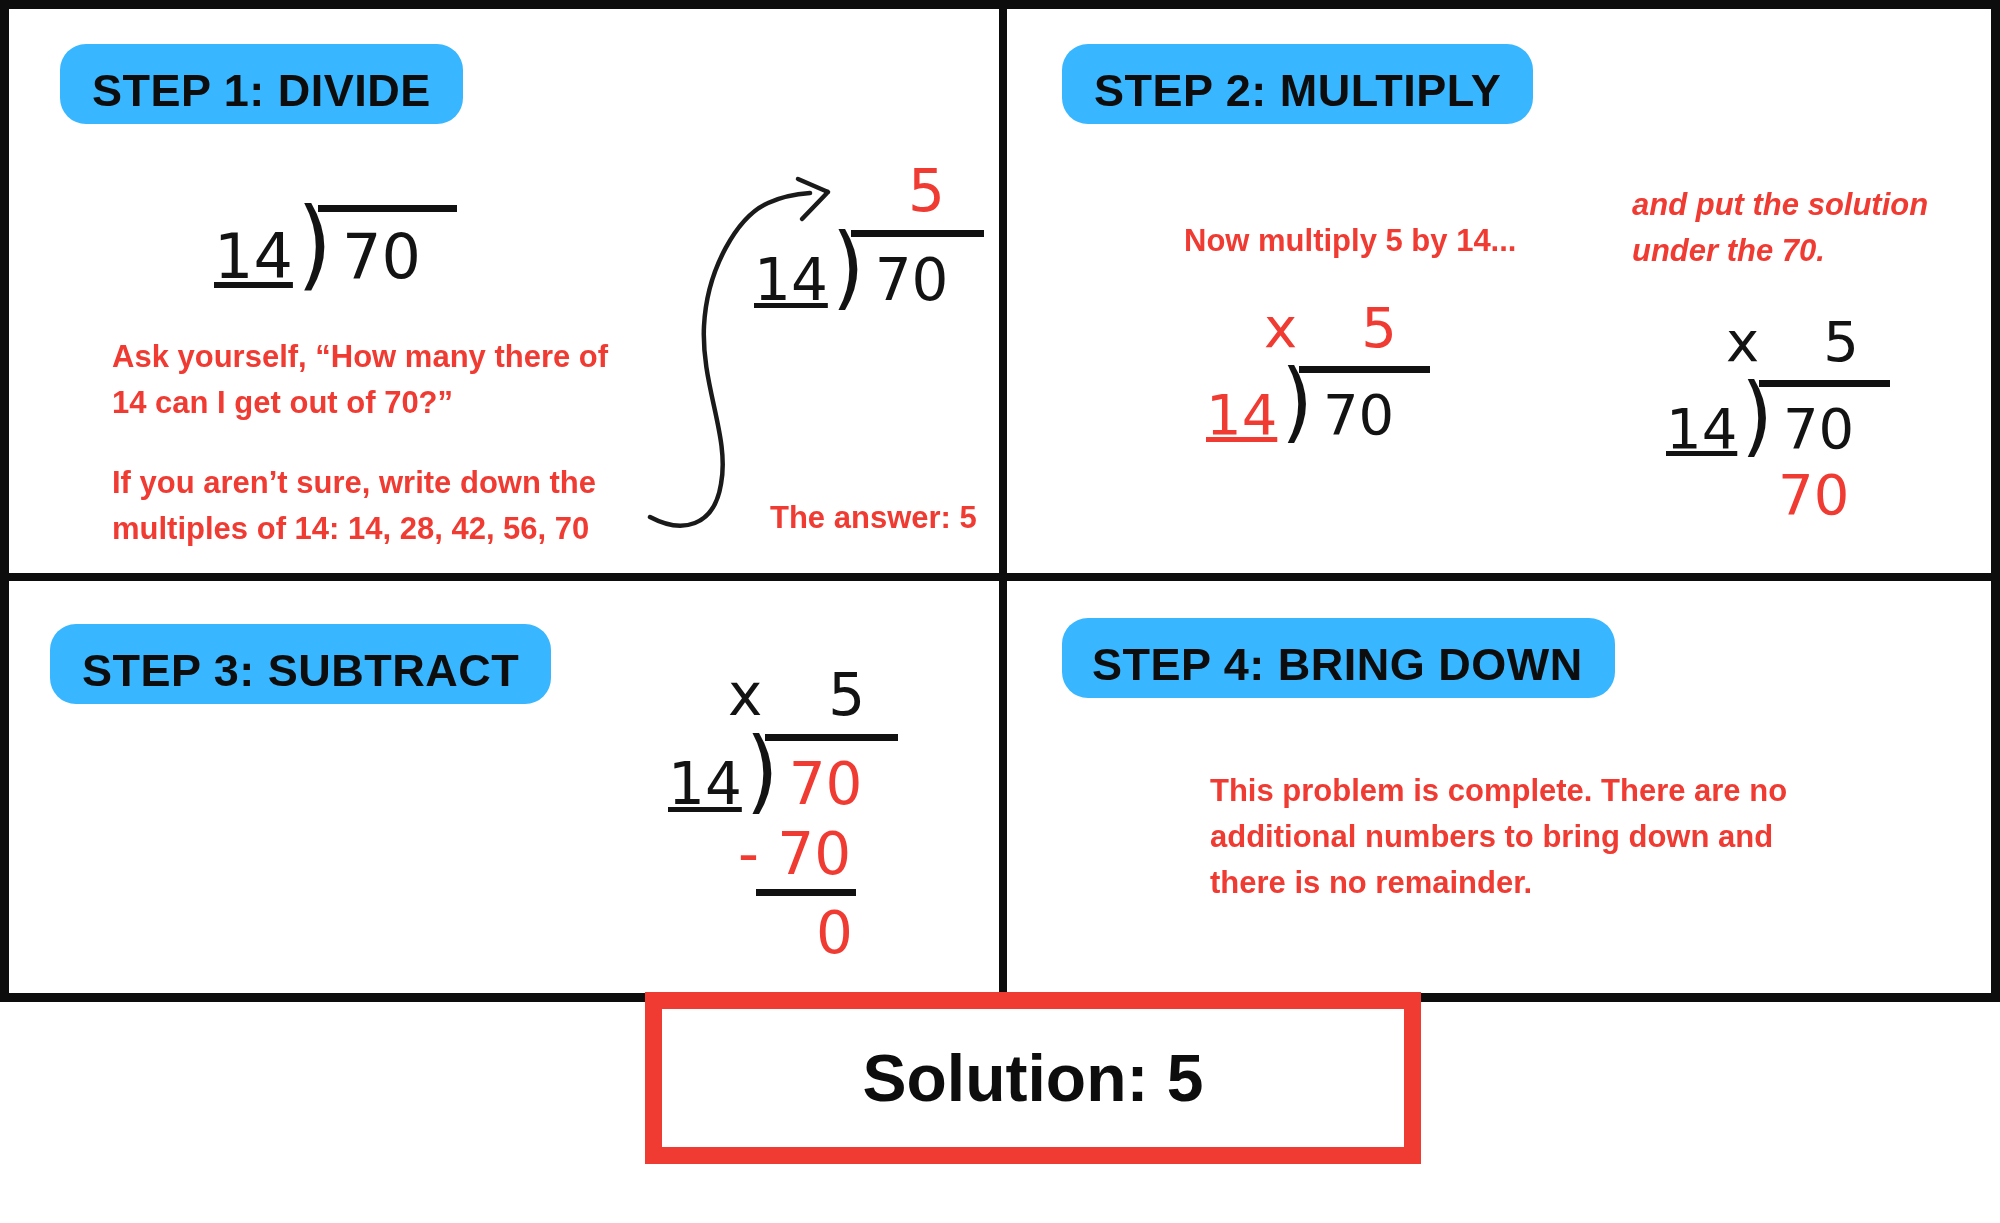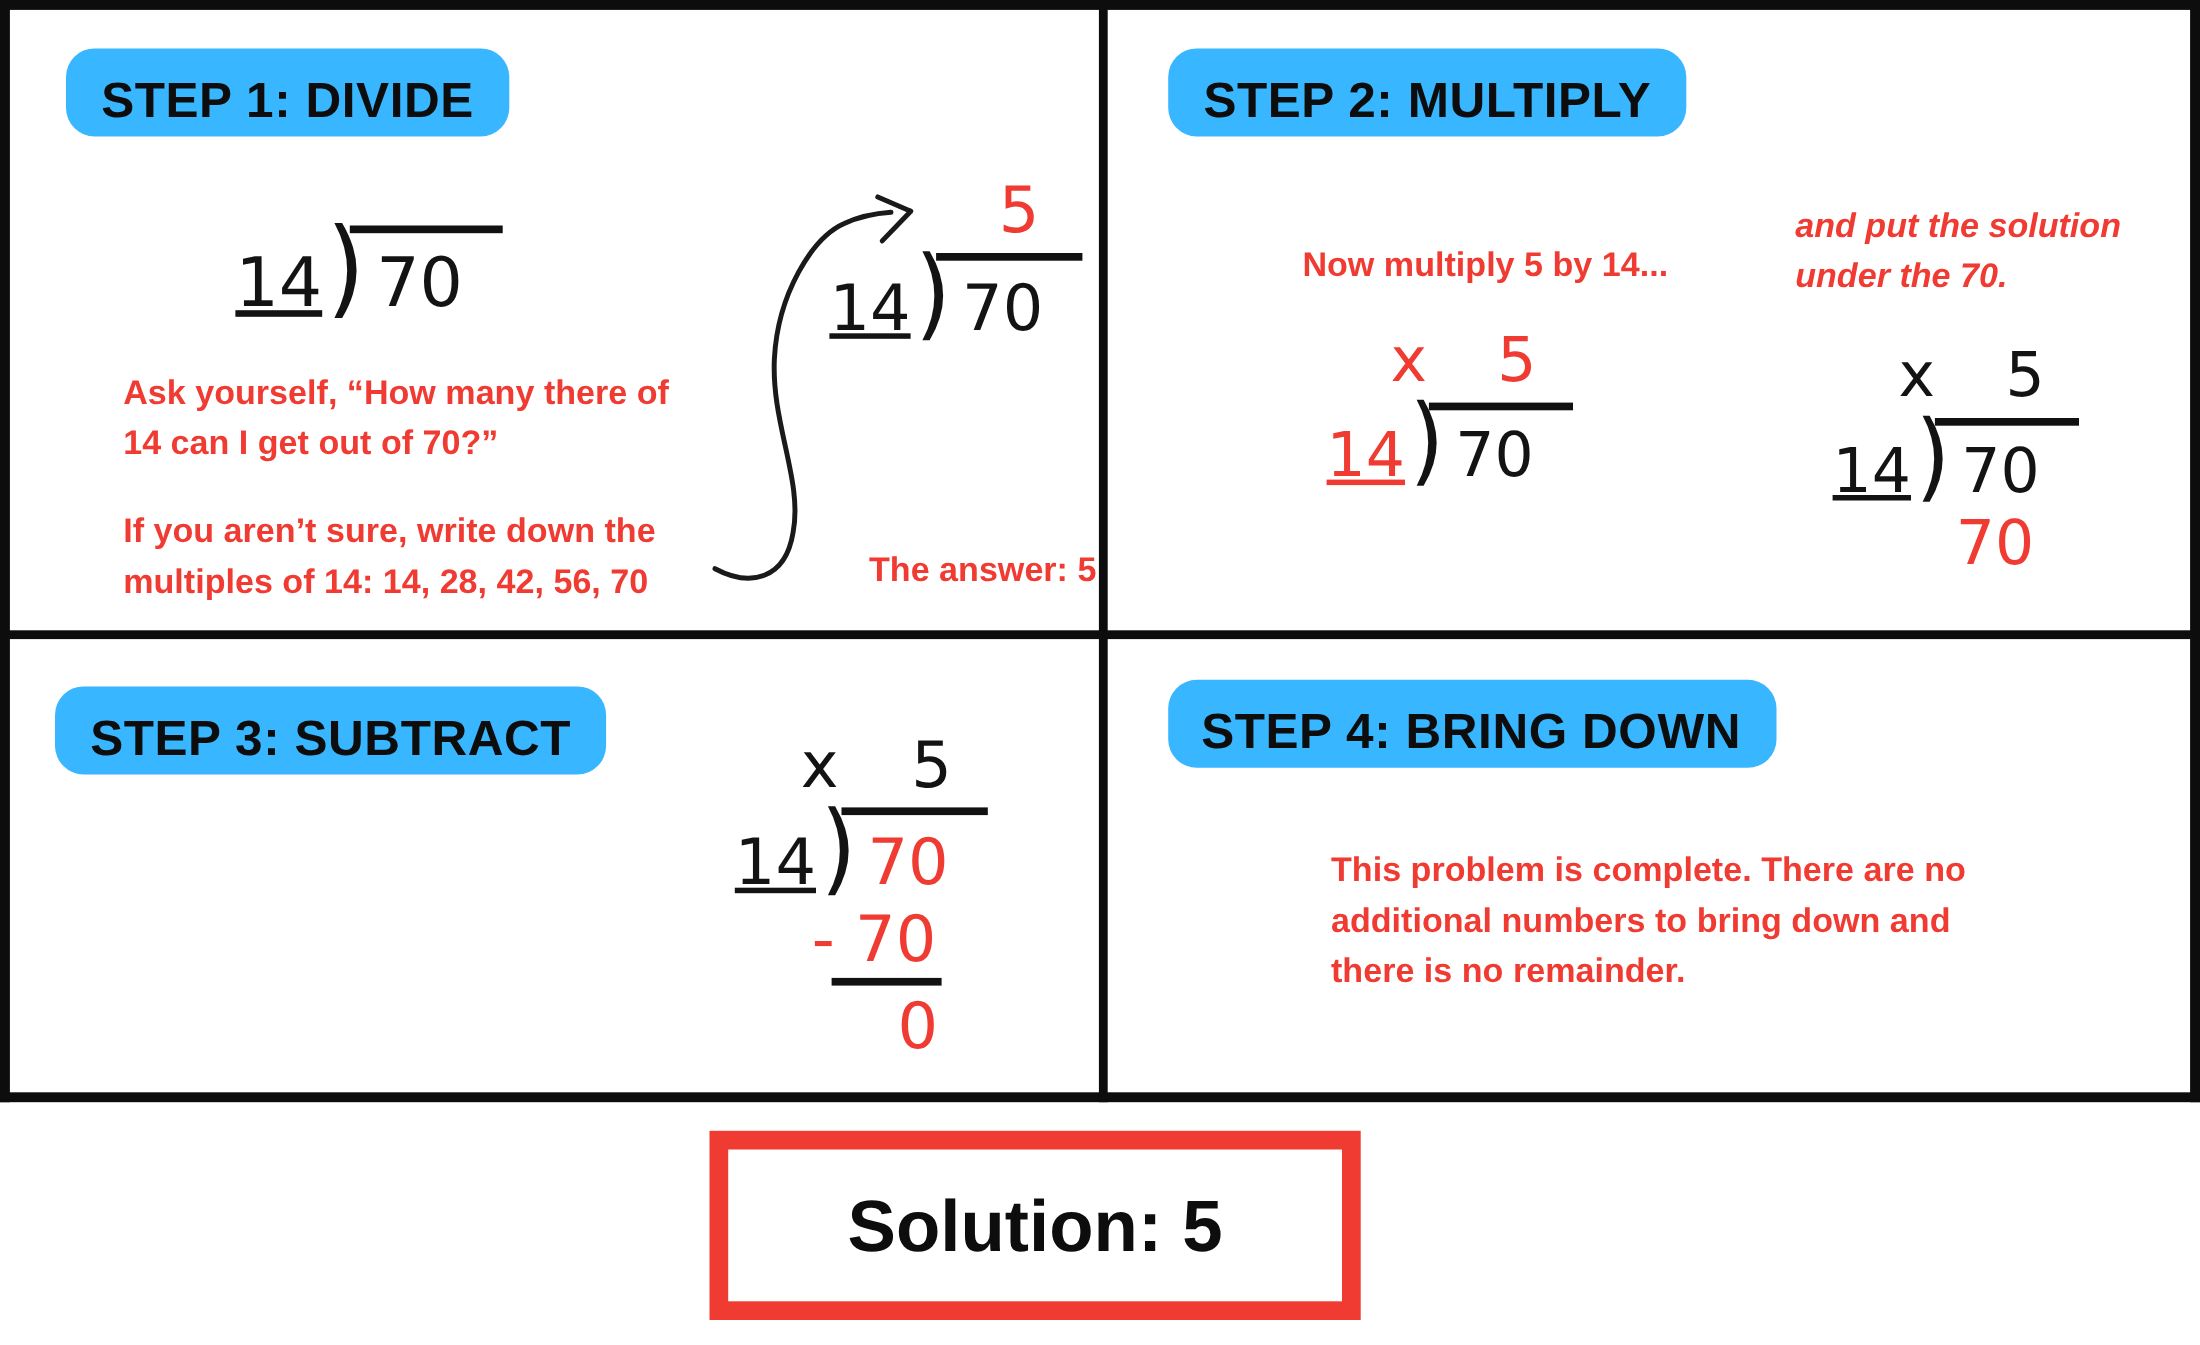--- a/index.html
+++ b/index.html
@@ -30,21 +30,21 @@
               margin:0 0 0 4px; position:relative; top:-3px; font-weight:400; }
   .ld-dividend { display:inline-block; border-top:7px solid #111;
                  margin-left:-14px; padding:14px 36px 0 24px; }
   .ld-sub { line-height:1; margin-top:12px; white-space:pre; }
   .ld-line { height:7px; background:#111; margin-top:6px; }
   .ld-rem { line-height:1; margin-top:8px; }
   .ld-prod { line-height:1; margin-top:10px; }
   .red { color:#f03b33; }
   
   .solution-box {
-    position:absolute; left:645px; top:1028px; width:592px; height:172px;
+    position:absolute; left:645px; top:992px; width:776px; height:172px;
     border:17px solid #f03b33; background:#fff; box-sizing:border-box;
     display:flex; align-items:center; justify-content:center;
   }
   .solution-text { font-size:66px; font-weight:700; color:#0d0d0d; }
   .arrow-svg { position:absolute; left:0; top:0; pointer-events:none; }
 </style>
 </head>
 <body>
 
 <div class="canvas">
@@ -69,21 +69,21 @@
   <div class="note" style="left:112px;top:334px;">
     <div>Ask yourself, “How many there of</div>
     <div>14 can I get out of 70?”</div>
   </div>
 
   <div class="note" style="left:112px;top:460px;">
     <div>If you aren’t sure, write down the</div>
     <div>multiples of 14: 14, 28, 42, 56, 70</div>
   </div>
 
-  <div class="note" style="left:770px;top:495px;margin-left:20px;">The answer: 5</div>
+  <div class="note" style="left:770px;top:495px;">The answer: 5</div>
 
   <div class="ld" style="left:754px;top:162px;font-size:58px;">
     <div class="ld-quot" style="padding-left:154px;">
       <span class="red">5</span>
     </div>
     <div class="ld-main">
       <span class="ld-divisor">14</span>
         <span class="ld-paren">)</span>
         <span class="ld-dividend">70</span>
     </div>

